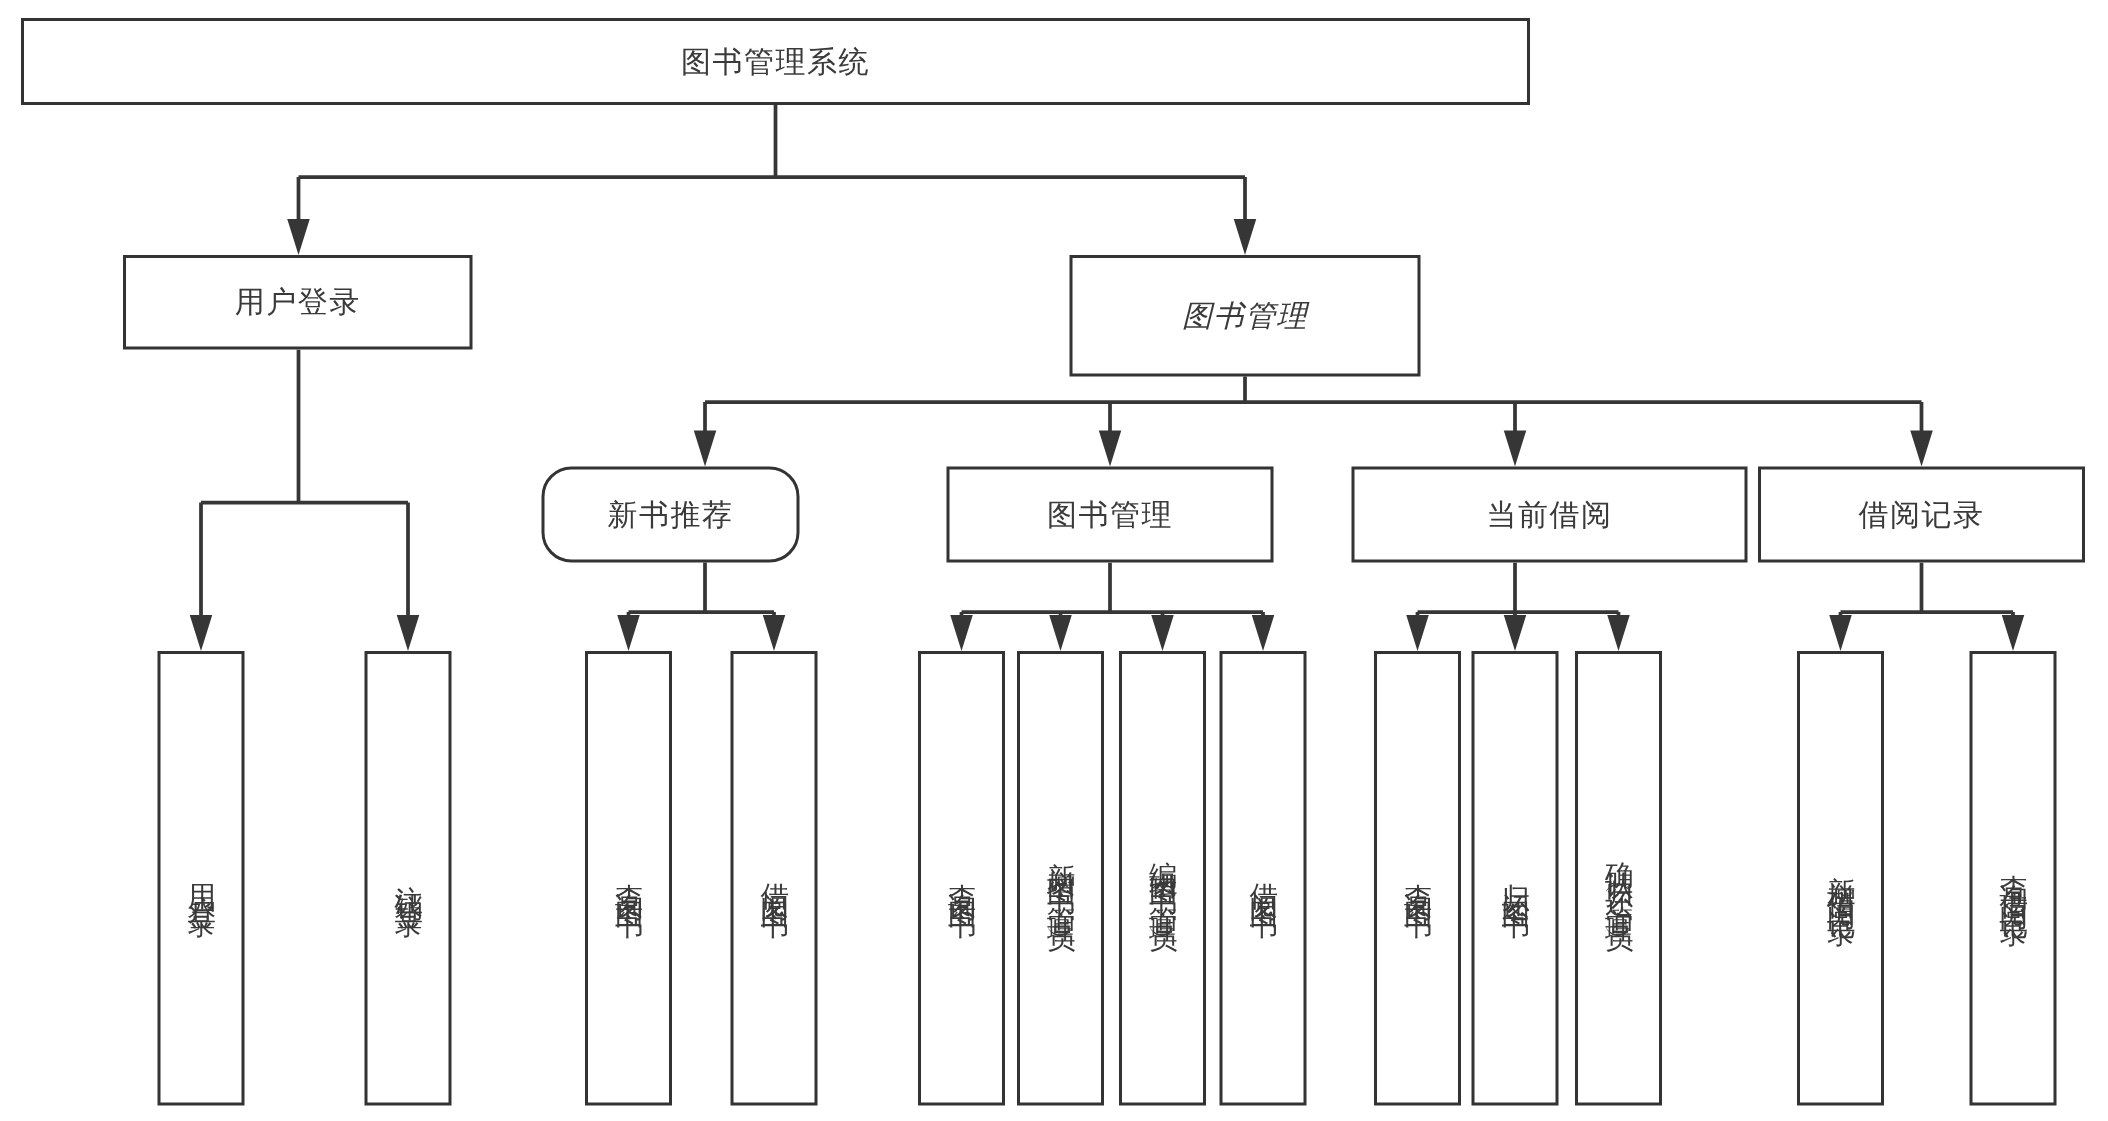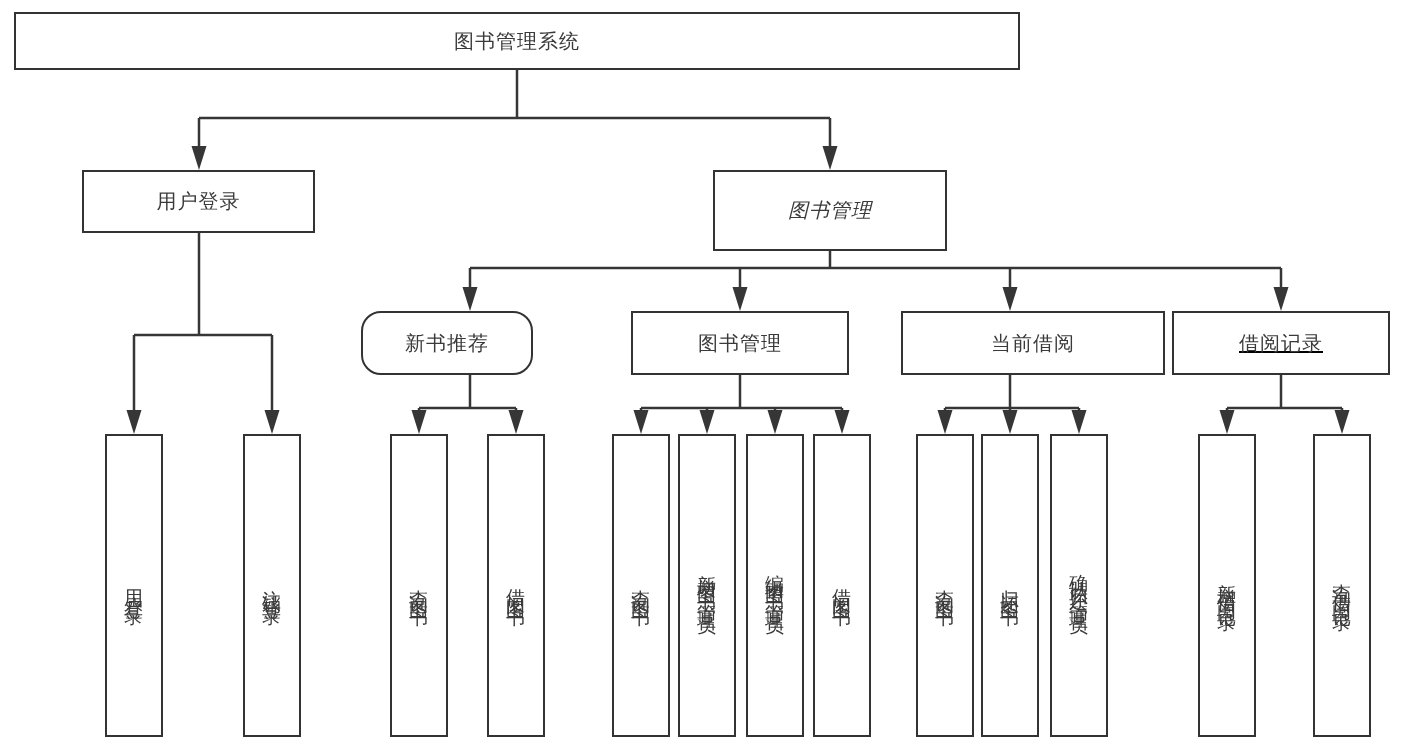--- a/index.html
+++ b/index.html
@@ -43,21 +43,21 @@
     color: #3a3a3a;
     white-space: nowrap;
   }
   
   .n-root    { left: 14px;   top: 12px;  width: 1006px; height: 58px; }
   .n-login   { left: 82px;   top: 170px; width: 233px;  height: 63px; }
   .n-manage  { left: 713px;  top: 170px; width: 234px;  height: 81px; font-style: italic; }
   .n-newbook { left: 361px;  top: 311px; width: 172px;  height: 64px; border-radius: 20px; }
   .n-borrow  { left: 631px;  top: 311px; width: 218px;  height: 64px; }
   .n-current { left: 901px;  top: 311px; width: 264px;  height: 64px; }
-  .n-records { left: 1172px; top: 311px; width: 218px;  height: 64px; text-decoration: underline; }
+  .n-records { left: 1172px; top: 311px; width: 218px;  height: 64px; }
   .leaf      { top: 434px; width: 58px; height: 303px; }
   .lf1  { left: 105px; }  .lf2  { left: 243px; }
   .lf3  { left: 390px; }  .lf4  { left: 487px; }
   .lf5  { left: 612px; }  .lf6  { left: 678px; }
   .lf7  { left: 746px; }  .lf8  { left: 813px; }
   .lf9  { left: 916px; }  .lf10 { left: 981px; }
   .lf11 { left: 1050px; }
   .lf12 { left: 1198px; } .lf13 { left: 1313px; }
   .watermark {
     position: absolute;

